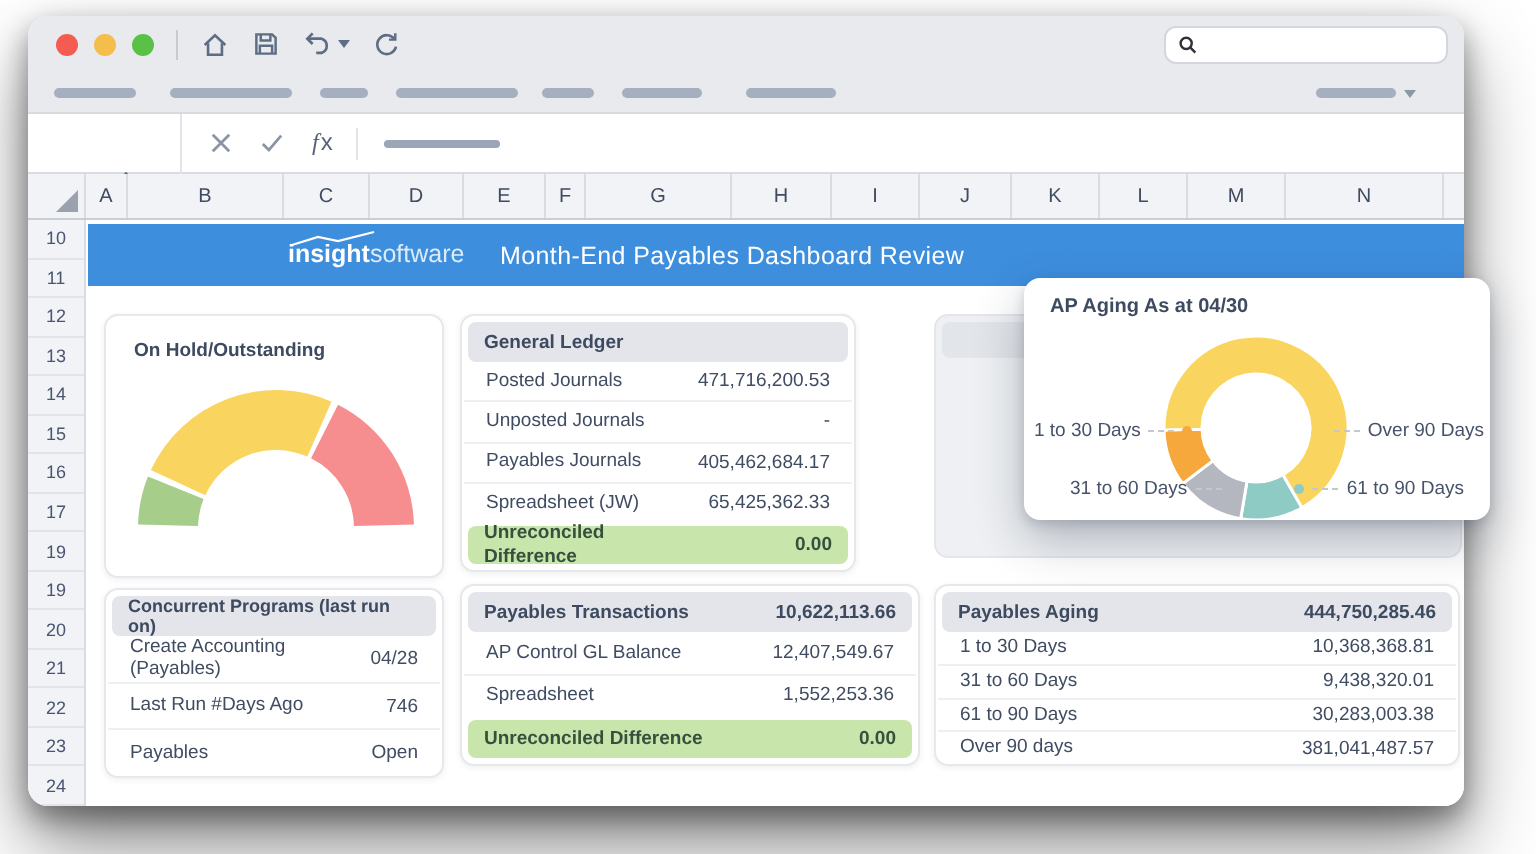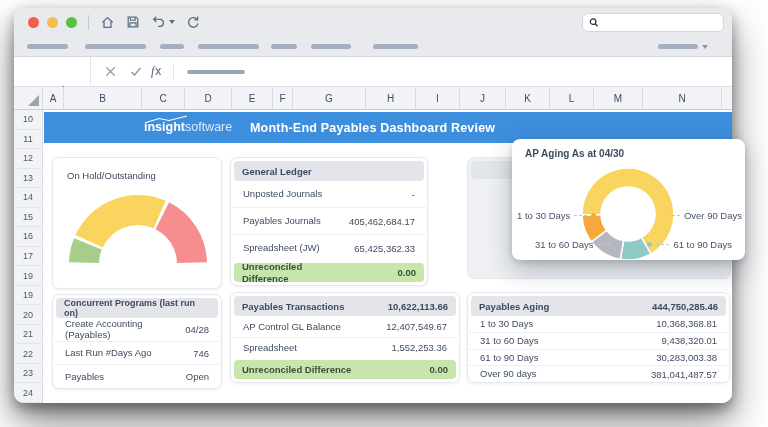--- a/index.html
+++ b/index.html
@@ -29,21 +29,21 @@
   .ribbon-caret { position:absolute; top:9px; width:0; height:0; border-left:3px solid transparent; border-right:3px solid transparent; border-top:4px solid #8b96a6; }
 
   
   .fbar { height:30px; background:#fff; border-bottom:1px solid #d9dce0; display:flex; align-items:center; flex:0 0 auto; }
   .namebox { width:76px; display:flex; align-items:center; padding-left:18px; gap:14px;margin-top:40px; }
   .nameref { font-size:11px; color:#2f3b51; }
   .stepper { display:flex; flex-direction:column; gap:1px; color:#5d6d83; }
   .fdiv { width:1px; height:30px; background:#e2e4e9; }
   .fdiv2 { width:1px; height:16px; background:#e2e4e9; }
   .fico { margin:0 0 0 14px; color:#8a94a5; display:flex; align-items:center; }
-  .fx { font-size:12px; color:#55627a; margin:0 12px 0 9px; }
+  .fx { font-size:12px; color:#55627a; margin:0 12px 0 14px; }
   .fx i { font-family:"Liberation Serif", serif; font-style:italic; margin-right:1px; }
   .fpill { width:58px; height:4px; background:#9aa5b5; border-radius:2px; margin-left:13px; }
 
   
   .colhead { height:23px; display:flex; background:#f2f3f6; border-bottom:1px solid #c9cdd4; flex:0 0 auto; }
   .corner { width:29px; border-right:1px solid #d9dce2; position:relative; background:#f2f3f6; }
   .corner .tri { position:absolute; right:3px; bottom:3px; width:0; height:0; border-left:11px solid transparent; border-bottom:11px solid #9aa2ae; }
   .ch { border-right:1px solid #d9dce2; display:flex; align-items:center; justify-content:center;
     font-size:10px; color:#3f4b60; }
   .ch.spacer { flex:1; border-right:none; }
@@ -53,36 +53,36 @@
   .rowheads { width:29px; background:#f2f3f6; border-right:1px solid #d9dce2; display:flex; flex-direction:column;text-align:center; }
   .rh { flex:1; display:flex; align-items:center; justify-content:center; font-size:9px; color:#4a5570; border-bottom:1px solid #e2e4e9; }
   .canvas { position:relative; flex:1; background:#fff; }
 
   
   .banner { position:absolute; left:1px; top:2px; width:688px; height:31px; background:#3e8ede; }
   .logo { position:absolute; left:100px; top:8px; color:#fff; font-size:12.5px; }
   .logo b { font-weight:700; }
   .logo span { font-weight:400; opacity:.82; }
   .logo svg { position:absolute; left:1px; top:-5px; }
-  .banner-title { position:absolute; left:206px; top:9px; color:#fff; font-size:12.5px; font-weight:700; letter-spacing:.2px; }
+  .banner-title { position:absolute; left:206px; top:9px; color:#fff; font-size:12.5px; font-weight:400; letter-spacing:.2px; }
 
   
   .card { position:absolute; background:#fff; border:1px solid #e6e8ec; border-radius:7px;
     box-shadow:0 1px 3px rgba(40,50,70,.08); display:flex; flex-direction:column; overflow:hidden; }
   .phead { margin:3px 3px 0 3px; background:#e3e5ea; border-radius:4px; height:20px; display:flex; align-items:center;
     justify-content:space-between; padding:0 8px; font-size:9.5px; font-weight:700; color:#3d4a5f; flex:0 0 auto; }
   .prow { flex:1; display:flex; align-items:center; justify-content:space-between; padding:0 11px;
     font-size:9.5px; color:#3f4c61; border-top:1px solid #edeff2; margin:0 1px; }
   .phead + .prow, .prow.first { border-top:none; }
   .prow .pl { max-width:62%; line-height:1.2; }
   .prow .pv { text-align:right; }
   .prow.green { margin:2px 3px 3px 3px; background:#c8e6ac; border-radius:4px; border-top:none; flex:0 0 auto;
     height:19px; font-weight:700; color:#35503d; padding:0 8px; }
 
-  .onhold-title { font-size:9.5px; font-weight:400; color:#3d4a5f; padding:12px 0 0 14px; }
+  .onhold-title { font-size:9.5px; font-weight:700; color:#3d4a5f; padding:12px 0 0 14px; }
 
   
   .hiddencard { position:absolute; left:424px; top:47px; width:264px; height:122px; background:#eef0f3;
     border:1px solid #e4e6ea; border-radius:7px; }
   .hiddencard .hhead { margin:3px; height:18px; background:#e2e5e9; border-radius:4px; }
 
   
   .popup { position:absolute; left:512px; top:139px; width:233px; height:121px; background:#fff; border-radius:8px;
     box-shadow:0 10px 24px rgba(35,45,65,.30), 0 2px 6px rgba(35,45,65,.18); z-index:50; }
   .popup-title { position:absolute; left:13px; top:9px; font-size:10px; font-weight:700; color:#3d4a5f; }
@@ -246,20 +246,24 @@
               <path d="M22.41 76.95 A69 69 0 0 1 112.73 42.82 L100.68 70.29 A39 39 0 0 0 49.63 89.58 Z" fill="#f9d55f"></path>
               <path d="M116.00 44.36 A69 69 0 0 1 153.98 104.19 L123.99 104.98 A39 39 0 0 0 102.52 71.16 Z" fill="#f68d8f"></path>
             </svg>
         </div>
 
         <div class="card" style="left:187px;top:47px;width:198px;height:129px">
           <div class="phead">
             <span>General Ledger</span>
           </div>
           <div class="prow">
+            <span class="pl">Posted Journals</span>
+            <span class="pv">471,716,200.53</span>
+          </div>
+          <div class="prow">
             <span class="pl">Unposted Journals</span>
             <span class="pv">-</span>
           </div>
           <div class="prow">
             <span class="pl">Payables Journals</span>
             <span class="pv">405,462,684.17</span>
           </div>
           <div class="prow">
             <span class="pl">Spreadsheet (JW)</span>
             <span class="pv">65,425,362.33</span>

